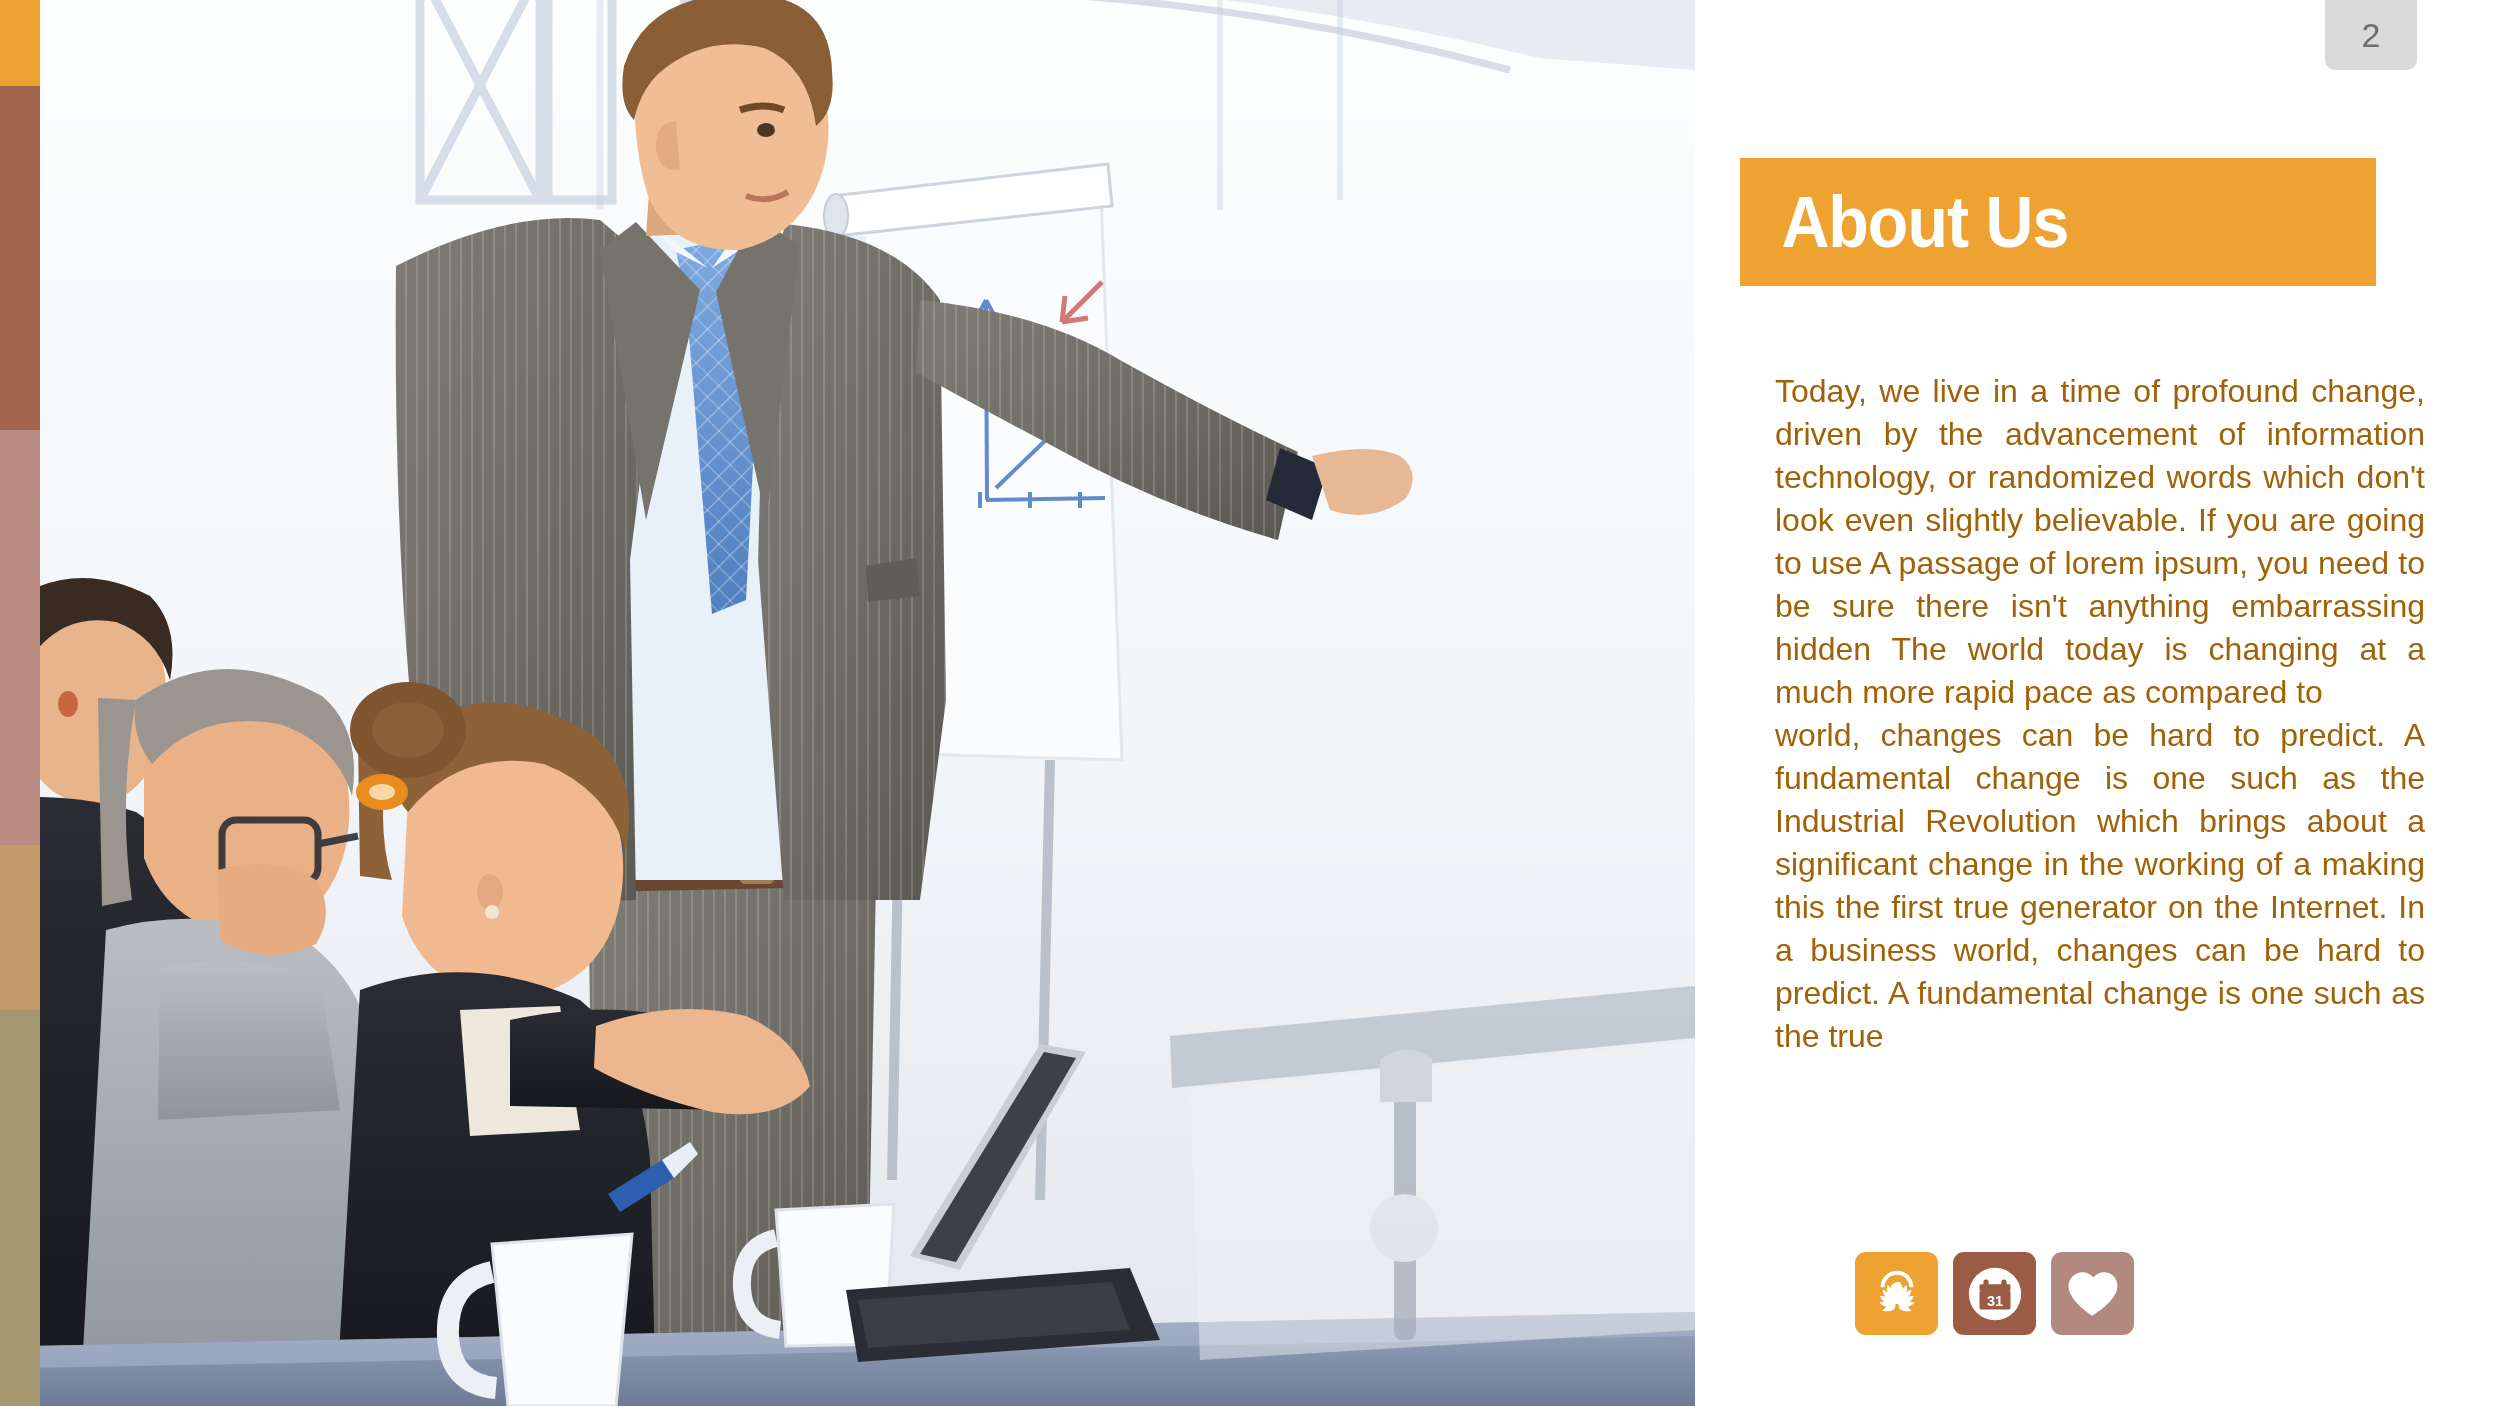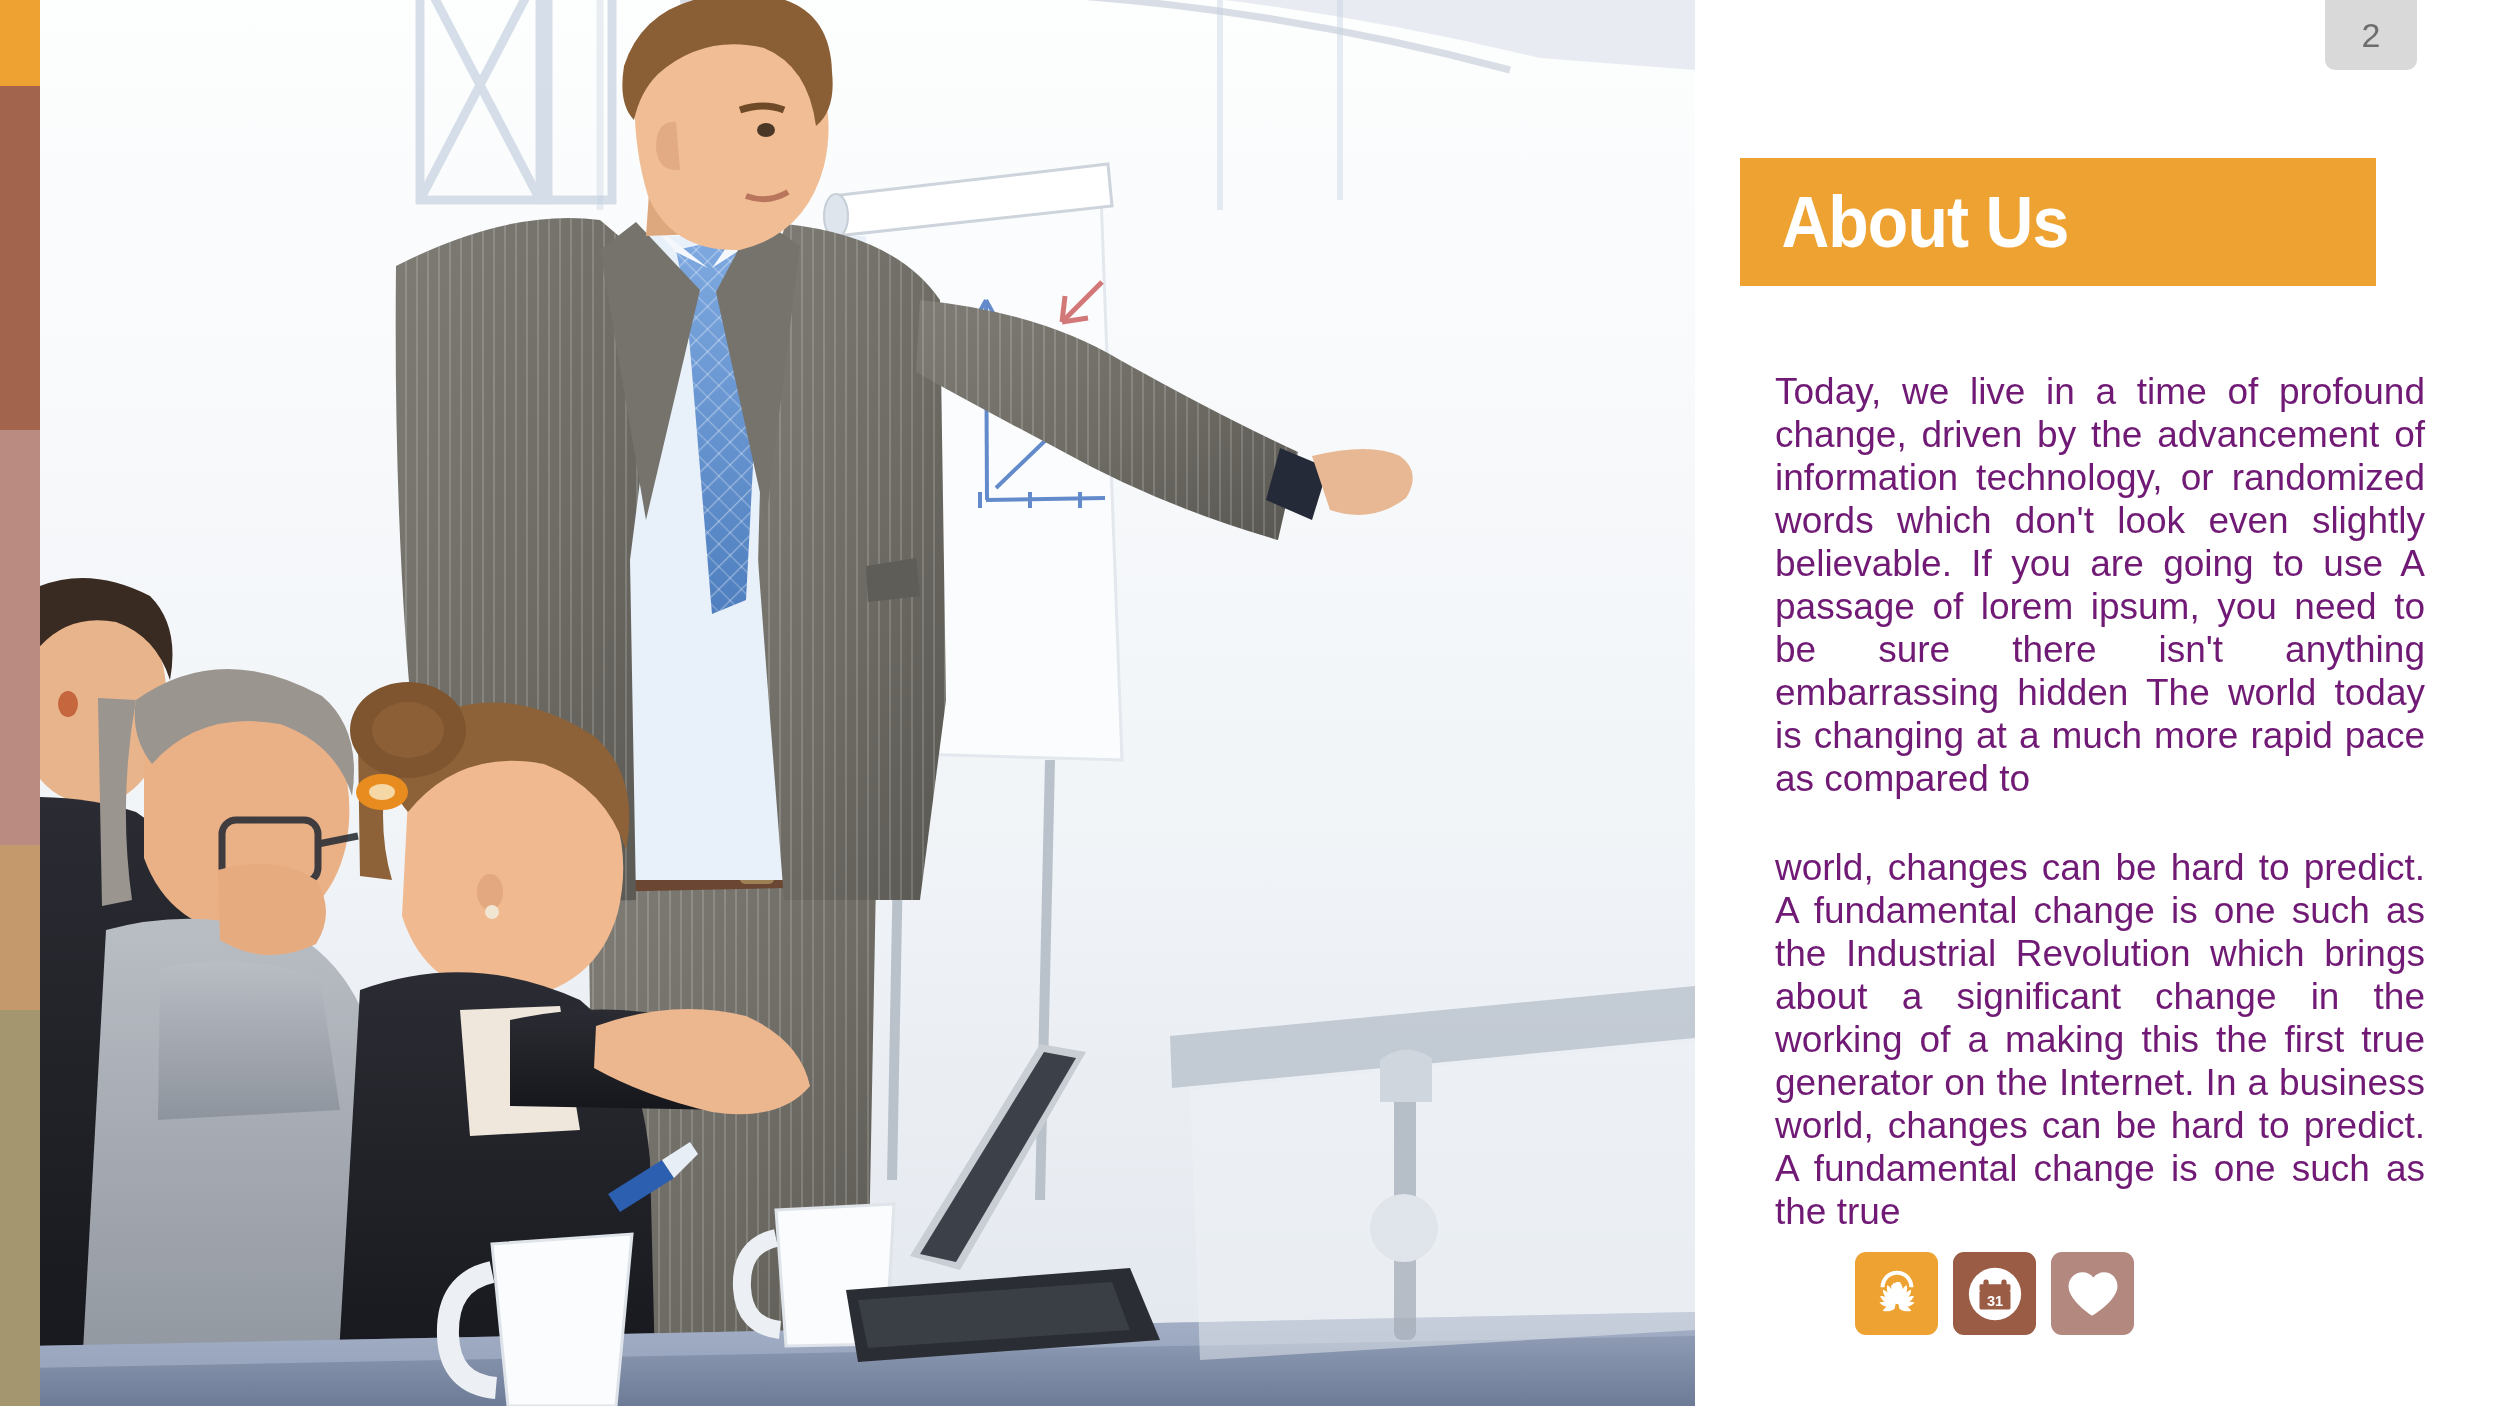--- a/index.html
+++ b/index.html
@@ -73,28 +73,28 @@
     white-space:nowrap;
   }
 
   
   .body-copy {
     position:absolute;
     left:80px; top:370px;
     width:650px;
   }
   .body-copy p {
-    color:#701a75;
-    font-size:37px;
+    color:#a16207;
+    font-size:32px;
     line-height:43px;
     text-align:justify;
     text-justify:inter-word;
     font-family:"Liberation Sans", sans-serif;
   }
-  .body-copy p + p { margin-top:46px; }
+  .body-copy p + p { }
 
   
   .icon-row {
     position:absolute;
     left:160px; top:1252px;
     display:flex;
     gap:15px;
     text-decoration:underline;
   }
   .icon-tile {

